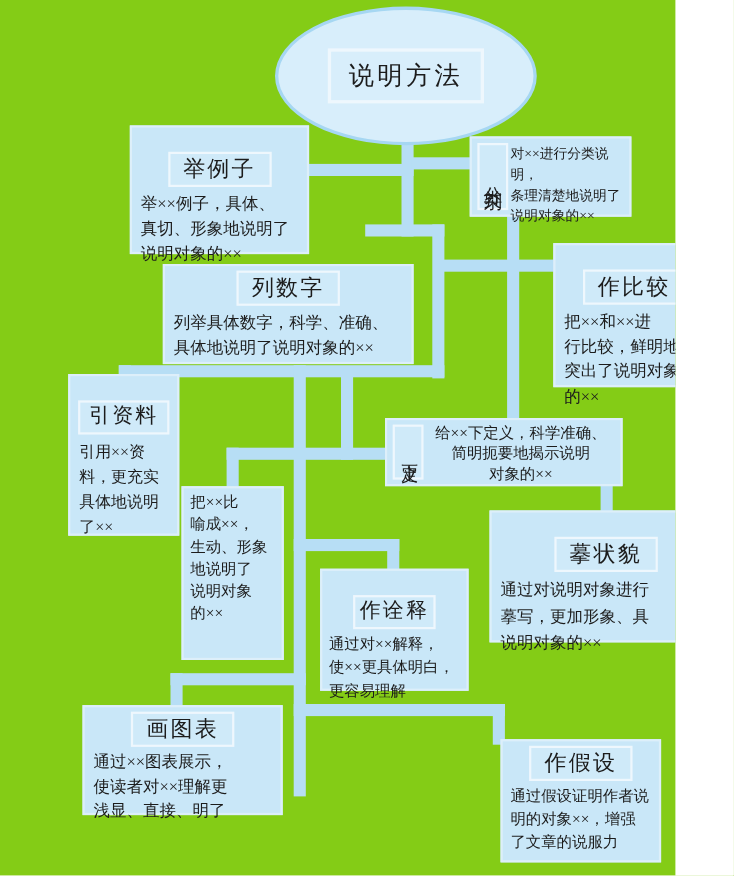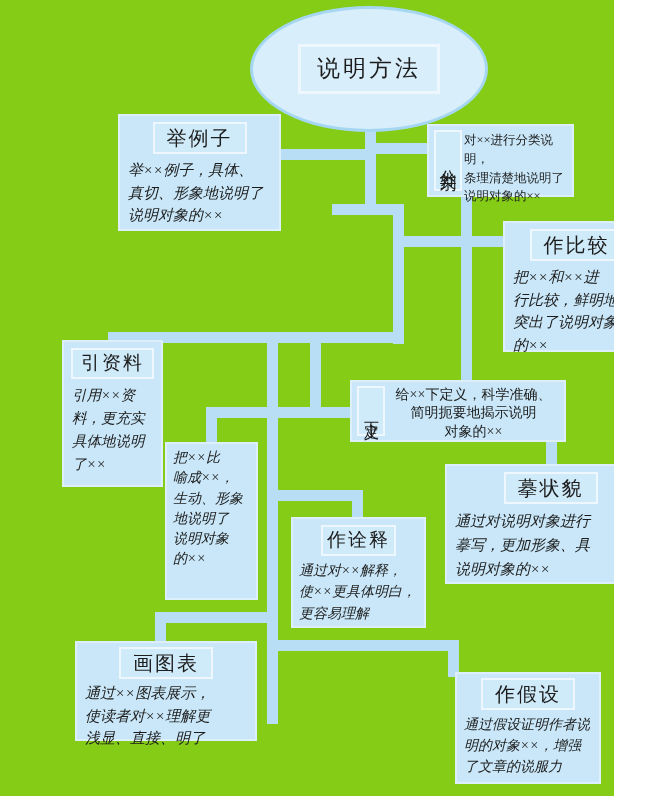--- a/index.html
+++ b/index.html
@@ -9,29 +9,28 @@
     overflow:hidden;
   }
   
   .conn { position:absolute; background:#b7def5; }
   
   .node {
     position:absolute; background:#c9e7f8; border:2px solid #ddeffa;
     box-sizing:border-box;
   }
   .ntitle {
-    margin:6px auto 0; width:max-content; max-width:92%;
+    margin:22px auto 0; width:max-content; max-width:92%;
     padding:0 12px; border:2px solid #eef7fd;
     font-size:20px; line-height:1.4; text-align:right; letter-spacing:2px;
     background:#cfeaf9;
   }
   .nbody {
     padding:5px 8px 4px; font-size:15px; line-height:1.5;
     white-space:pre-line;
-    font-style:italic;
   }
   
   .vtitle {
     position:absolute; left:5px; top:4px; width:24px; height:calc(100% - 12px);
     border:2px solid #eef7fd; background:#cfeaf9;
     writing-mode:vertical-lr; text-orientation:upright;
     font-size:17px; letter-spacing:3px; text-align:center;
     display:flex; align-items:center; justify-content:center;
   }
   .vbody { margin-left:33px; padding:5px 4px 4px 2px; font-size:13px;
@@ -87,20 +86,25 @@
 说明对象的××</div>
   </div>
 
   <div class="node" style="left:427px;top:124px;width:147px;height:73px">
     <div class="vtitle">分类别</div>
     <div class="vbody" style="font-size:12.5px">对××进行分类说明，
 条理清楚地说明了
 说明对象的××</div>
   </div>
 
+  <div class="node" style="left:148px;top:240px;width:228px;height:91px">
+    <div class="ntitle" style="margin-top:4px">列数字</div>
+    <div class="nbody">列举具体数字，科学、准确、
+具体地说明了说明对象的××</div>
+  </div>
 
   <div class="node" style="left:503px;top:221px;width:147px;height:131px">
     <div class="ntitle">作比较</div>
     <div class="nbody">把××和××进
 行比较，鲜明地
 突出了说明对象
 的××</div>
   </div>
 
   <div class="node" style="left:62px;top:340px;width:101px;height:147px">

